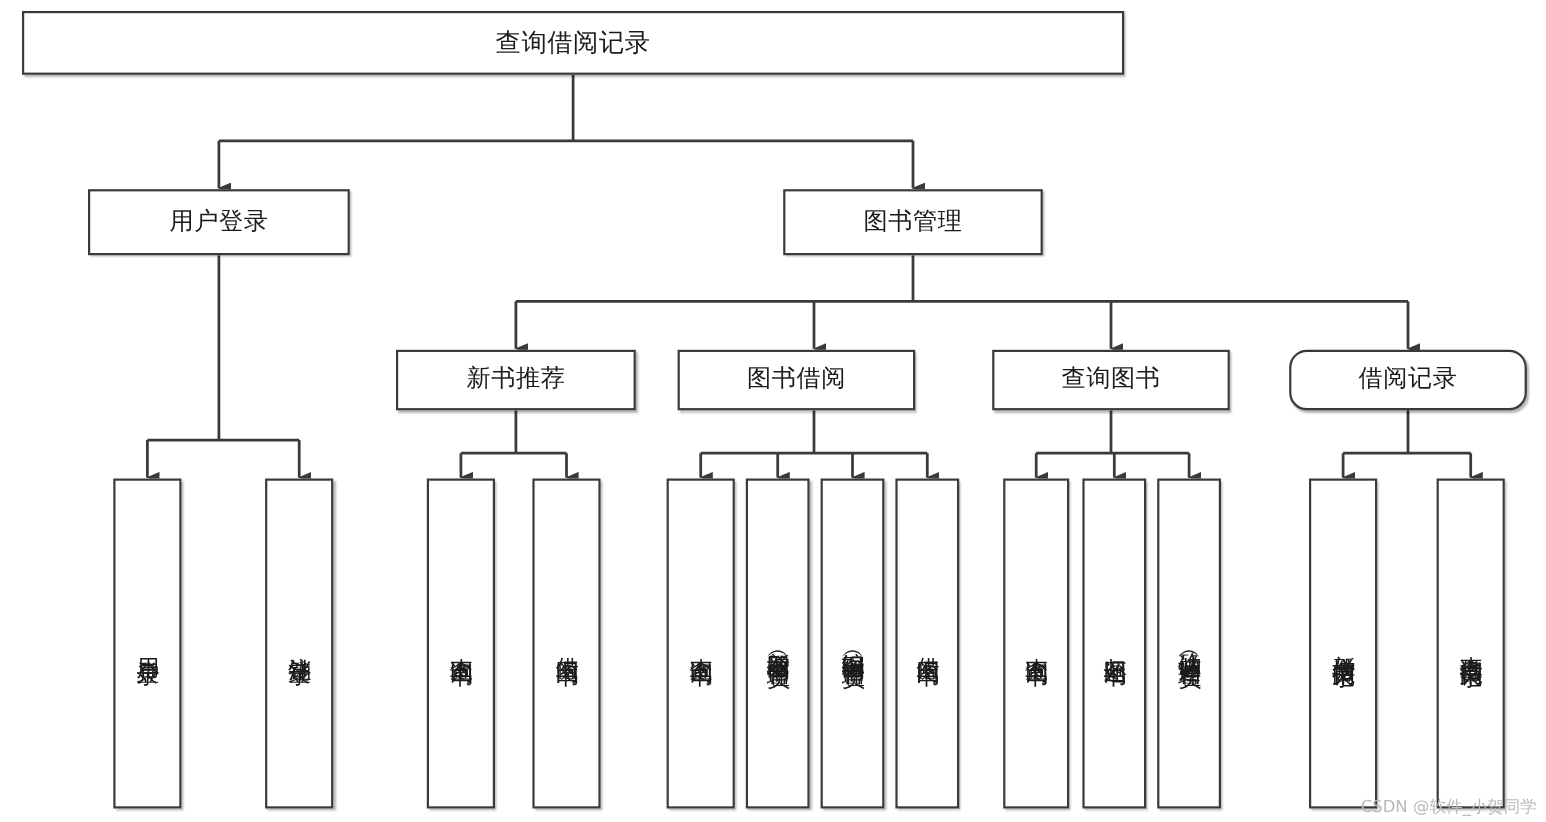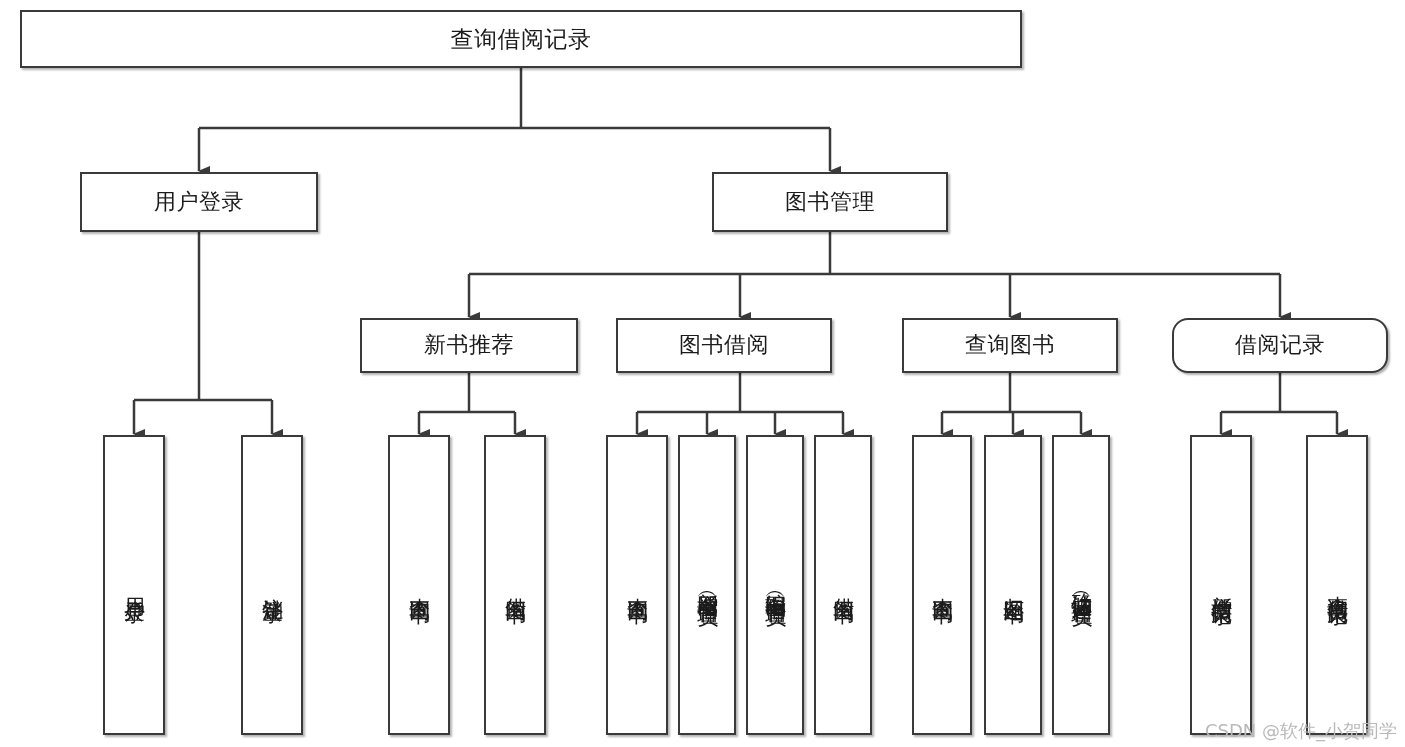--- a/index.html
+++ b/index.html
@@ -62,21 +62,21 @@
     text-orientation: upright;
     font-size: 21px;
     line-height: 1.30;
     letter-spacing: 2px;
     max-height: 100%;
   }
   #watermark {
     position: absolute;
     right: 8px;
     bottom: 4px;
-    font-size: 18px;
+    font-size: 15px;
     color: #b9b9b9;
     white-space: nowrap;
     user-select: none;
   }
 </style>
 </head>
 <body>
 
 <div id="diagram-root">
 

